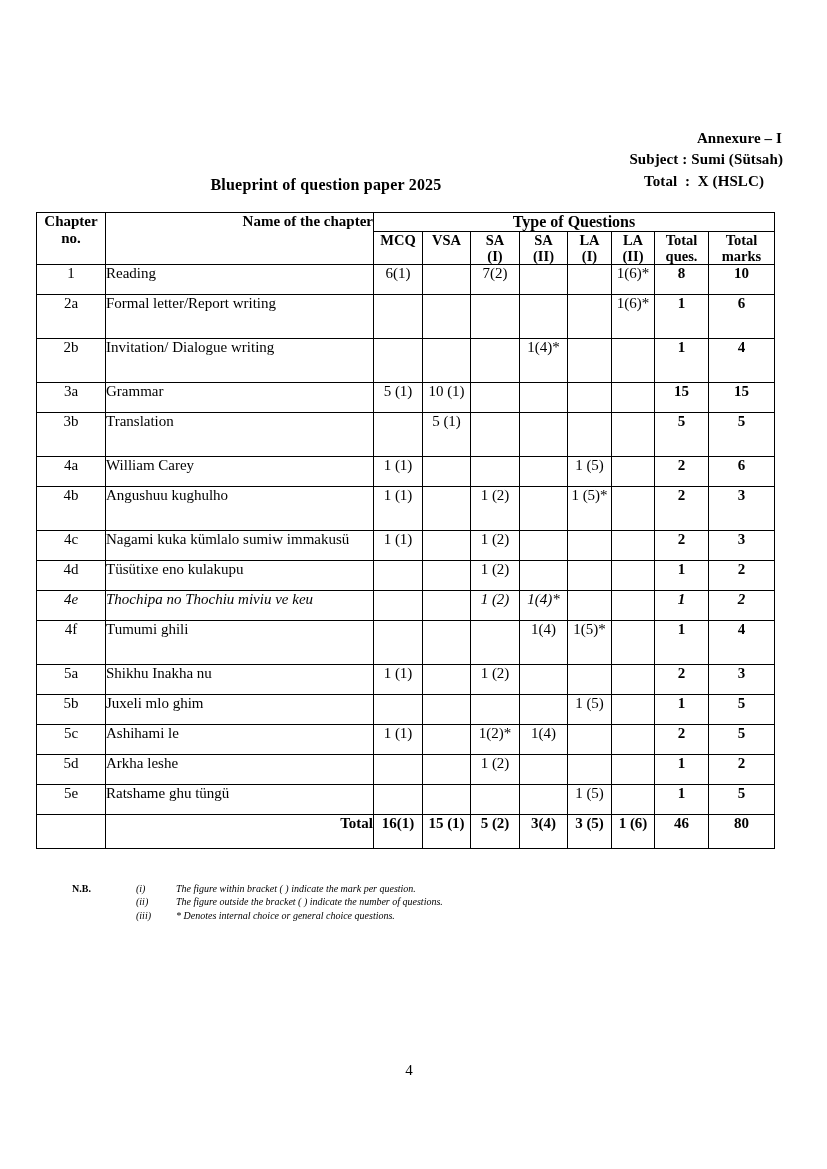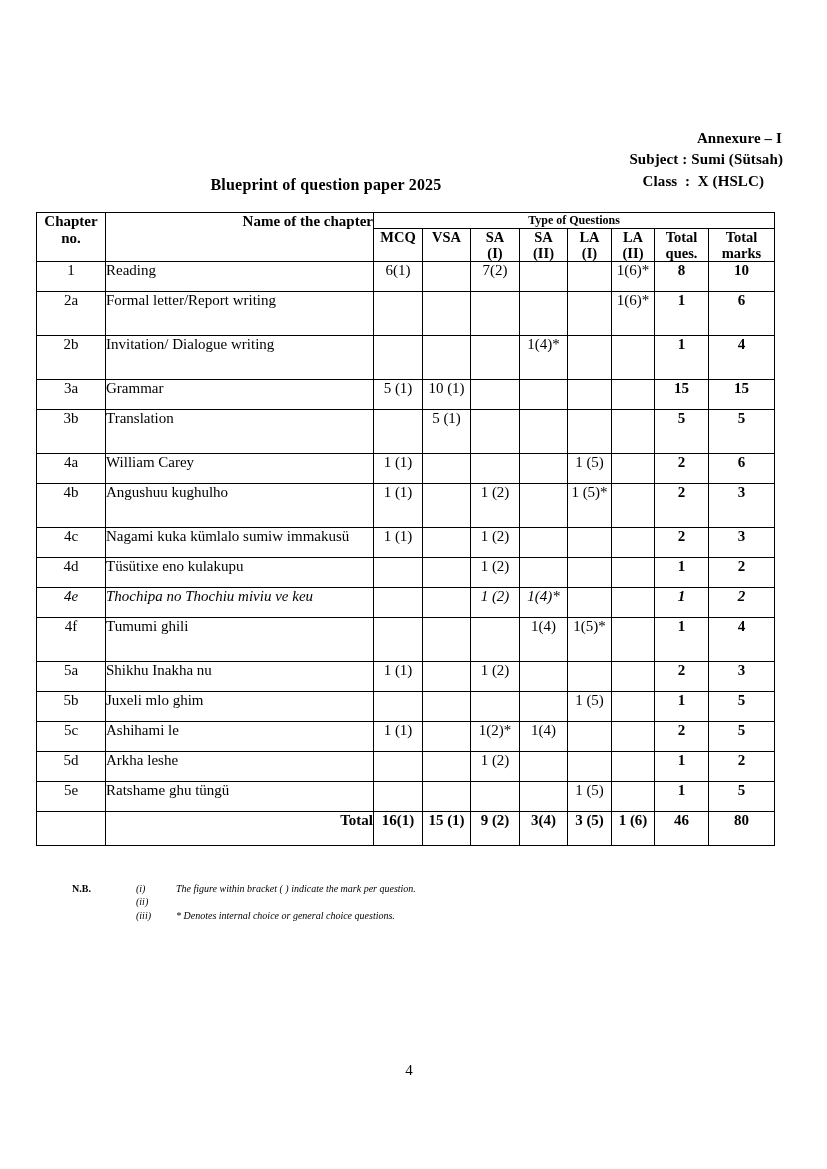--- a/index.html
+++ b/index.html
@@ -74,21 +74,21 @@
   .th-ctr {
     text-align: center;
     font-weight: bold;
     font-size: 15px;
     line-height: 1.12;
     padding: 3px 2px 3px 2px;
   }
   .th-type {
     text-align: center;
     font-weight: bold;
-    font-size: 12px;
+    font-size: 16px;
     padding: 7px 0 6px 0;
   }
   .th-name {
     font-weight: bold;
     font-size: 15px;
     text-align: right;
     padding-left: 8px;
     vertical-align: middle;
   }
   .th-sub {
@@ -168,21 +168,21 @@
   }
 </style>
 </head>
 <body>
 
 <div class="page">
 
   <div class="hdr-block">
     <div class="hdr-line hdr-annexure">Annexure – I</div>
     <div class="hdr-line hdr-subject">Subject : Sumi (Sütsah)</div>
-    <div class="hdr-line hdr-class">Class  :  X (HSLC)</div>
+    <div class="hdr-line hdr-class">Total  :  X (HSLC)</div>
   </div>
 
   <div class="doc-title">Blueprint of question paper 2025</div>
 
   <div class="tbl-wrap">
     <table class="bp">
       <colgroup>
         <col style="width:69px">
         <col style="width:268px">
         <col style="width:49px">
@@ -429,40 +429,41 @@
             <td class="c-tot">1</td>
             <td class="c-tot">5</td>
           </tr>
         </tbody>
       <tfoot>
         <tr style="height:34px">
           <td class="c-no"></td>
           <td class="c-total-label">Total</td>
           <td class="c-val bold">16(1)</td>
           <td class="c-val bold">15 (1)</td>
-          <td class="c-val bold">9 (2)</td>
+          <td class="c-val bold">5 (2)</td>
           <td class="c-val bold">3(4)</td>
           <td class="c-val bold">3 (5)</td>
           <td class="c-val bold">1 (6)</td>
           <td class="c-tot">46</td>
           <td class="c-tot">80</td>
         </tr>
       </tfoot>
     </table>
   </div>
 
   <div class="nb" id="nb-block">
       <div class="nb-row">
         <span class="nb-label">N.B.</span>
         <span class="nb-num">(i)</span>
         <span class="nb-txt">The figure within bracket ( ) indicate the mark per question.</span>
       </div>
       <div class="nb-row sub">
         <span class="nb-label">N.B.</span>
         <span class="nb-num">(ii)</span>
+        <span class="nb-txt">The figure outside the bracket ( ) indicate the number of questions.</span>
       </div>
       <div class="nb-row sub">
         <span class="nb-label">N.B.</span>
         <span class="nb-num">(iii)</span>
         <span class="nb-txt">* Denotes internal choice or general choice questions.</span>
       </div>
     </div>
 
   <div class="pg-num">4</div>
 

